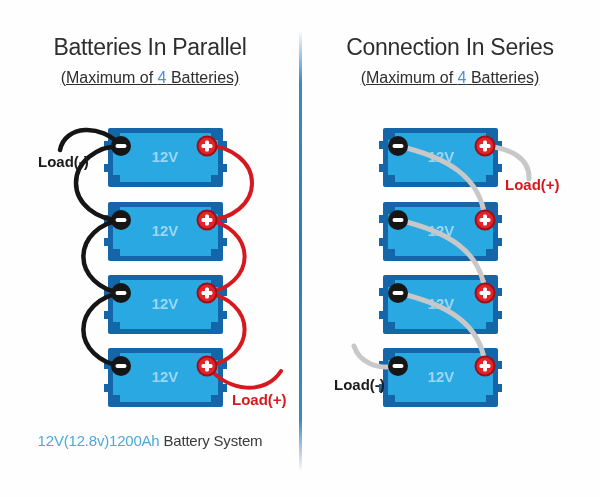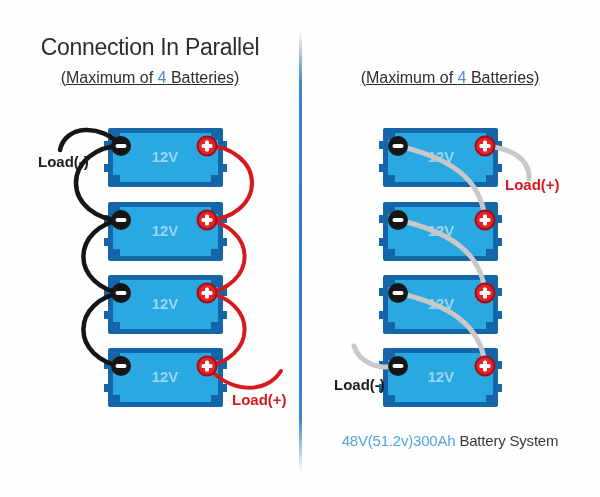--- a/index.html
+++ b/index.html
@@ -123,20 +123,21 @@
       <use href="#posterm" x="485" y="146"></use>
       <use href="#posterm" x="485" y="220"></use>
       <use href="#posterm" x="485" y="293"></use>
       <use href="#posterm" x="485" y="366"></use>
 
       <text class="load-label red" x="505" y="190">Load(+)</text>
       <text class="load-label" x="334" y="390">Load(-)</text>
     </g>
   </svg>
 
-  <div class="panel-text title left-block">Connection In Parallel</div>
+  <div class="panel-text title left-block">Batteries In Parallel</div>
   <div class="panel-text subtitle left-block"><span>(Maximum of </span><span class="count">4</span><span> Batteries)</span></div>
+  <div class="panel-text caption left-block"><span class="spec">12V(12.8v)1200Ah</span><span> Battery System</span></div>
 
+  <div class="panel-text title right-block">Connection In Series</div>
   <div class="panel-text subtitle right-block"><span>(Maximum of </span><span class="count">4</span><span> Batteries)</span></div>
-  <div class="panel-text caption right-block"><span class="spec">48V(51.2v)300Ah</span><span> Battery System</span></div>
 
   <div class="divider"></div>
 </div>
 
 </body></html>

